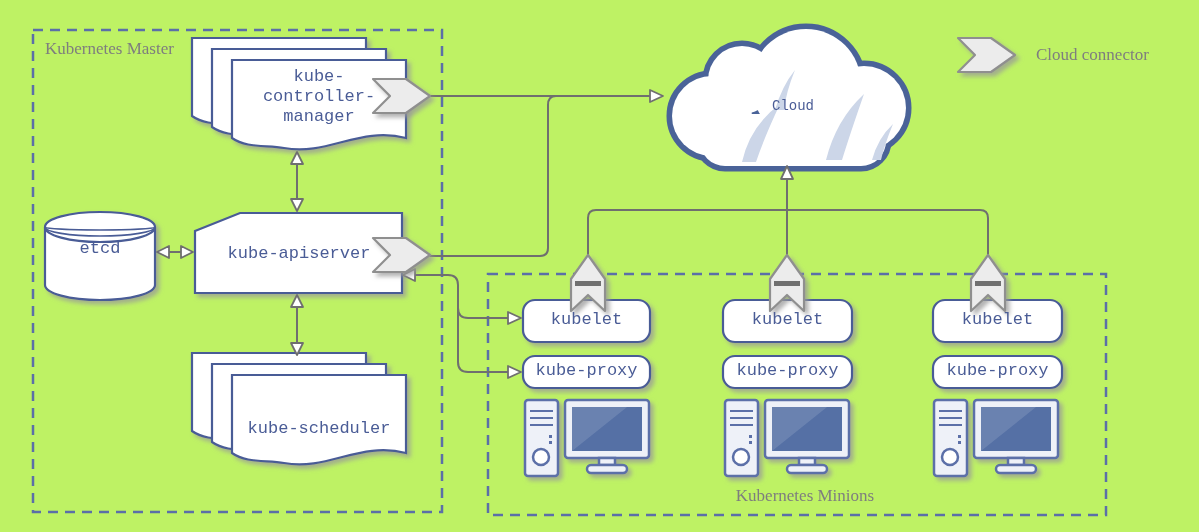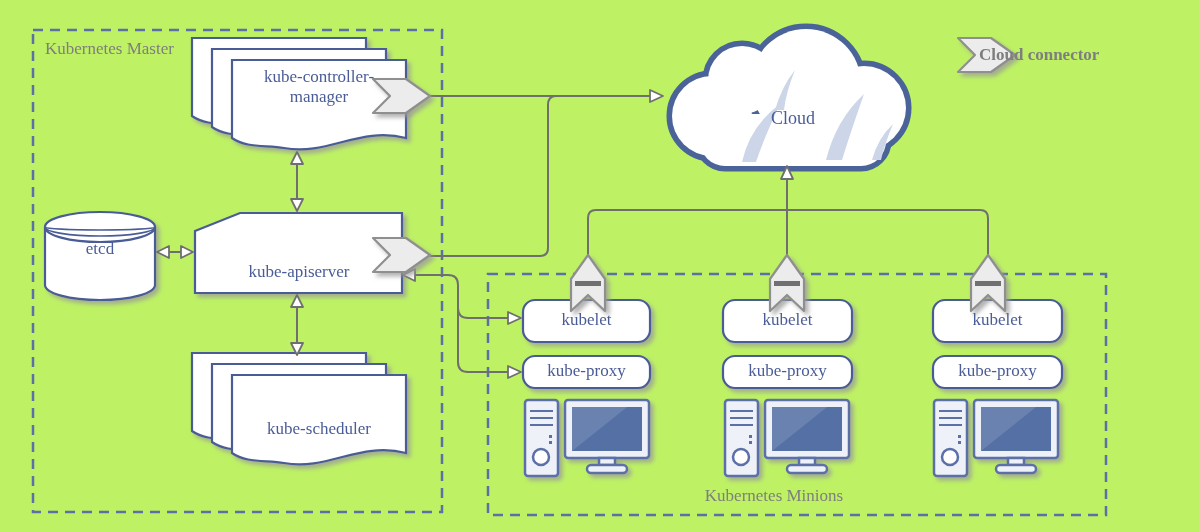--- a/index.html
+++ b/index.html
@@ -1,21 +1,21 @@
 <!DOCTYPE html>
 <html><head>
 <meta charset="utf-8">
 <style>
   html,body{margin:0;padding:0;background:#ffffff;}
   .stage{
     position:relative;width:1199px;height:532px;background:#bef264;
     font-family:"Liberation Serif", serif;overflow:hidden;
   }
   .stage svg{position:absolute;left:0;top:0;}
-  .lbl{position:absolute;color:#4a5c96;font-size:17px;line-height:20px;text-align:center;}
+  .lbl{position:absolute;color:#4a5c96;font-size:17px;line-height:20px;text-align:center;font-family:Liberation Mono, monospace;}
   .lbl-gray{position:absolute;color:#7e7e7e;font-size:17px;line-height:20px;}
   .lbl-gray.center{text-align:center;}
   .dashed{fill:none;stroke:#5b6fa8;stroke-width:2.5;stroke-dasharray:10 7;}
   .line{fill:none;stroke:#6f6f6f;stroke-width:2;}
   .tri{fill:#ffffff;stroke:#6f6f6f;stroke-width:1.8;stroke-linejoin:round;}
   .shape{fill:#ffffff;stroke:#4a5c96;stroke-width:2.2;}
   .rim{fill:none;stroke:#4a5c96;stroke-width:1.6;}
   .chev{fill:#ececec;stroke:#8f8f8f;stroke-width:2.2;stroke-linejoin:round;}
   .cloudStroke{fill:#ffffff;stroke:#4a6398;stroke-width:11;stroke-linejoin:round;}
   .cloudFill{fill:#ffffff;}
@@ -165,25 +165,25 @@
   <use href="#chevR" class="chev" filter="url(#ds)" transform="translate(373,238)"></use>
   <use href="#chevR" class="chev" filter="url(#ds)" transform="translate(958,38)"></use>
   <use href="#chevU" filter="url(#ds)" transform="translate(571,255)"></use>
   <use href="#chevU" filter="url(#ds)" transform="translate(770,255)"></use>
   <use href="#chevU" filter="url(#ds)" transform="translate(971,255)"></use>
 </svg>
 
 <div class="lbl-gray" style="left:45px;top:39px;">Kubernetes Master</div>
 <div class="lbl" style="left:243px;top:67px;width:152px;"><span>kube-controller-</span><br><span>manager</span></div>
 <div class="lbl" style="left:60px;top:239px;width:80px;">etcd</div>
-<div class="lbl" style="left:219px;top:244px;width:160px;margin-top:18px;">kube-apiserver</div>
+<div class="lbl" style="left:219px;top:244px;width:160px;">kube-apiserver</div>
 <div class="lbl" style="left:243px;top:419px;width:152px;">kube-scheduler</div>
-<div class="lbl" style="left:748px;top:96px;width:90px;font-size:18px;margin-top:12px;">Cloud</div>
-<div class="lbl-gray" style="left:979px;top:45px;font-weight:bold;">Cloud connector</div>
-<div class="lbl-gray center" style="left:674px;top:486px;width:200px;">Kubernetes Minions</div>
+<div class="lbl" style="left:748px;top:96px;width:90px;font-size:14px;">Cloud</div>
+<div class="lbl-gray" style="left:1036px;top:45px;">Cloud connector</div>
+<div class="lbl-gray center" style="left:705px;top:486px;width:200px;">Kubernetes Minions</div>
 
 <div class="lbl" style="left:523px;top:310px;width:127px;">kubelet</div>
 <div class="lbl" style="left:523px;top:361px;width:127px;">kube-proxy</div>
 <div class="lbl" style="left:723px;top:310px;width:129px;">kubelet</div>
 <div class="lbl" style="left:723px;top:361px;width:129px;">kube-proxy</div>
 <div class="lbl" style="left:933px;top:310px;width:129px;">kubelet</div>
 <div class="lbl" style="left:933px;top:361px;width:129px;">kube-proxy</div>
 </div>
 
 </body></html>

